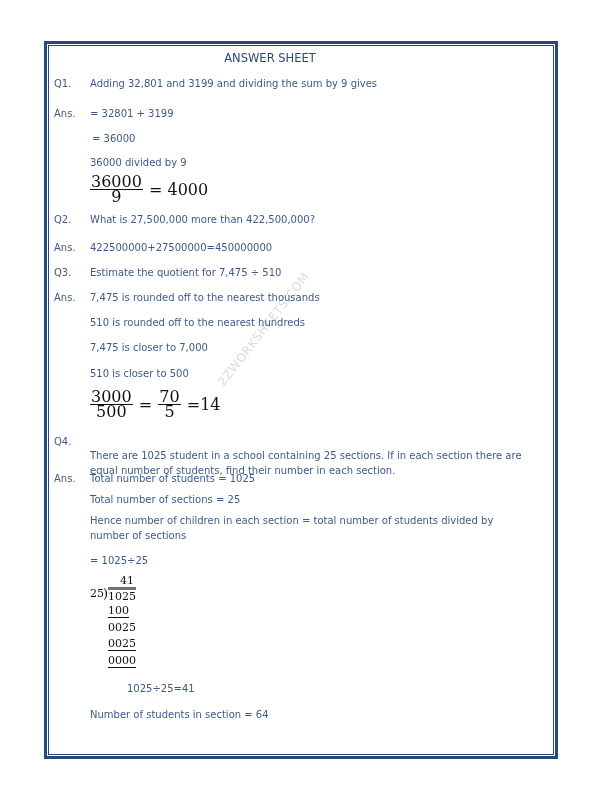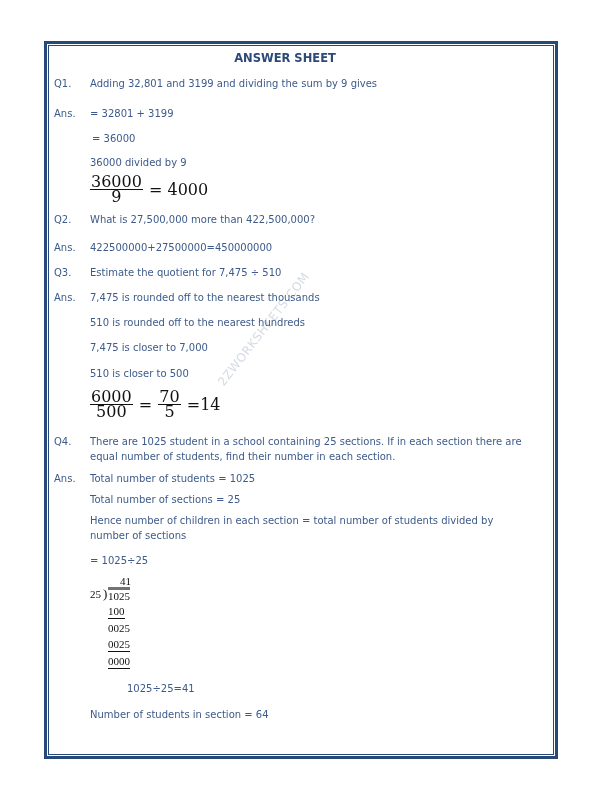--- a/index.html
+++ b/index.html
@@ -35,24 +35,23 @@
       line-height: 15px;
       white-space: nowrap;
       color: #3d5a8a;
     }
     .title {
       position: absolute;
       left: 0;
       width: 540px;
       top: 51px;
       text-align: center;
-      font-weight: bold;
+      font-weight: normal;
       font-size: 11.5px;
       color: #2b4a78;
-      padding-left: 15px;
     }
     .label { left: 54px; }
     .text { left: 90px; }
     .wrap { white-space: normal; width: 445px; }
     .math {
       position: absolute;
       font-family: "DejaVu Serif", serif;
       color: #111;
       font-size: 16px;
     }
@@ -124,40 +123,40 @@
 
 <div class="line label" style="top:265px">Q3.</div>
 <div class="line text" style="top:265px">Estimate the quotient for 7,475 ÷ 510</div>
 <div class="line label" style="top:290px">Ans.</div>
 <div class="line text" style="top:290px">7,475 is rounded off to the nearest thousands</div>
 <div class="line text" style="top:315px">510 is rounded off to the nearest hundreds</div>
 <div class="line text" style="top:340px">7,475 is closer to 7,000</div>
 <div class="line text" style="top:366px">510 is closer to 500</div>
 <div class="math" style="left:90px; top:390px">
   <span class="frac">
-    <span class="num">6000</span>
+    <span class="num">3000</span>
     <span class="den">500</span>
   </span>
   <span class="frac-eq">=</span>
   <span class="frac">
     <span class="num">70</span>
     <span class="den">5</span>
   </span>
   <span class="frac-eq">=14</span>
 </div>
 
 <div class="line label" style="top:434px">Q4.</div>
-<div class="line text wrap" style="top:434px">There are 1025 student in a school containing 25 sections. If in each section there are equal number of students, find their number in each section.</div>
+<div class="line text wrap" style="top:448px">There are 1025 student in a school containing 25 sections. If in each section there are equal number of students, find their number in each section.</div>
 <div class="line label" style="top:471px">Ans.</div>
 <div class="line text" style="top:471px">Total number of students = 1025</div>
 <div class="line text" style="top:492px">Total number of sections = 25</div>
 <div class="line text wrap" style="top:513px">Hence number of children in each section = total number of students divided by number of sections</div>
 <div class="line text" style="top:553px">= 1025÷25</div>
 
-<div class="div-block" style="left:90px; top:574px; width:60px; height:100px;font-family:Liberation Serif, serif;">
+<div class="div-block" style="left:90px; top:574px; width:60px; height:100px;">
   <div style="position:absolute; left:30px; top:0;">41</div>
   <div style="position:absolute; left:0; top:13px;">25</div>
   <div style="position:absolute; left:13px; top:13px; font-size:13px; line-height:14px;">)</div>
   <div style="position:absolute; left:18px; top:13px; border-top:3px solid #737373; line-height:13px;">1025</div>
   <div style="position:absolute; left:18px; top:30px;"><span class="ul">100</span></div>
   <div style="position:absolute; left:18px; top:47px;">0025</div>
   <div style="position:absolute; left:18px; top:63px;"><span class="ul">0025</span></div>
   <div style="position:absolute; left:18px; top:80px;"><span class="ul">0000</span></div>
 </div>
 

